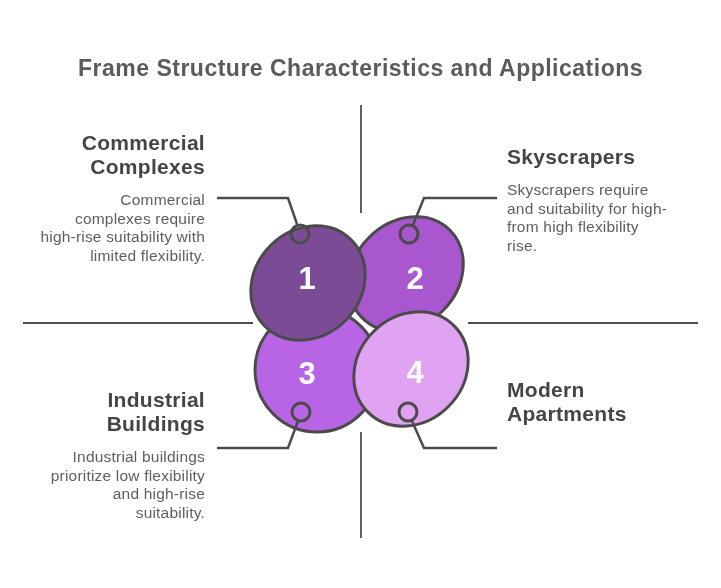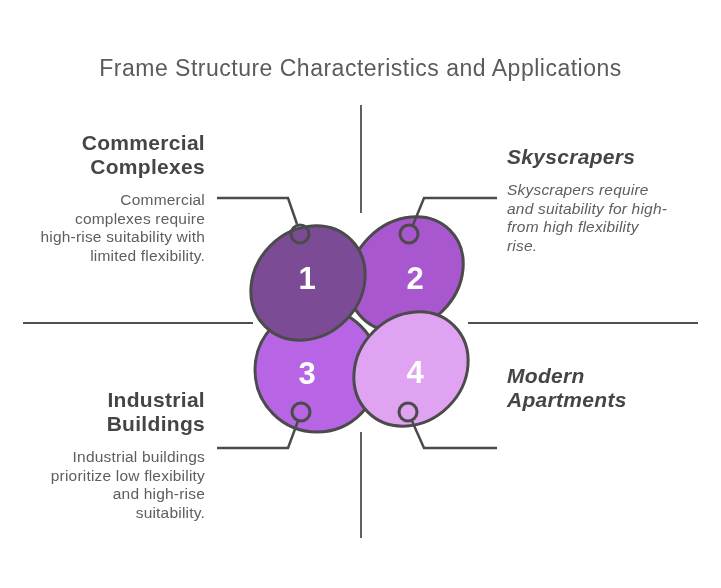--- a/index.html
+++ b/index.html
@@ -2,38 +2,38 @@
 <html><head>
 <meta charset="utf-8">
 <style>
   html,body{margin:0;padding:0;background:#ffffff;}
   #stage{
     position:relative;width:721px;height:588px;background:#ffffff;
     font-family:"Liberation Sans", sans-serif;overflow:hidden;
   }
   #title{
     position:absolute;top:55px;left:0;width:721px;text-align:center;
-    font-size:23px;font-weight:normal;letter-spacing:0.5px;color:#5b5b5b;
+    font-size:23px;font-weight:bold;letter-spacing:0.5px;color:#5b5b5b;
   }
   .qblock{position:absolute;}
   .qblock .line{display:block;white-space:nowrap;}
   .q-left{text-align:right;}
-  .q-right{text-align:left;font-style:italic;}
+  .q-right{text-align:left;}
   .qheading{
     font-size:21px;font-weight:bold;line-height:24px;color:#454545;
     letter-spacing:0.3px;
   }
   .qdesc{
     margin-top:12px;font-size:15.5px;line-height:18.5px;color:#5e5e5e;
     letter-spacing:0.2px;
   }
   #q1{top:131px;right:516px;width:210px;}
   #q2{top:145px;left:507px;width:210px;}
   #q3{top:388px;right:516px;width:210px;}
-  #q4{top:364px;left:507px;width:210px;}
+  #q4{top:378px;left:507px;width:210px;}
   svg{position:absolute;top:0;left:0;}
   .num{
     font-family:"Liberation Sans", sans-serif;font-size:31px;font-weight:bold;
     fill:#ffffff;text-anchor:middle;
   }
 </style>
 </head>
 <body>
 
 <div id="stage">

